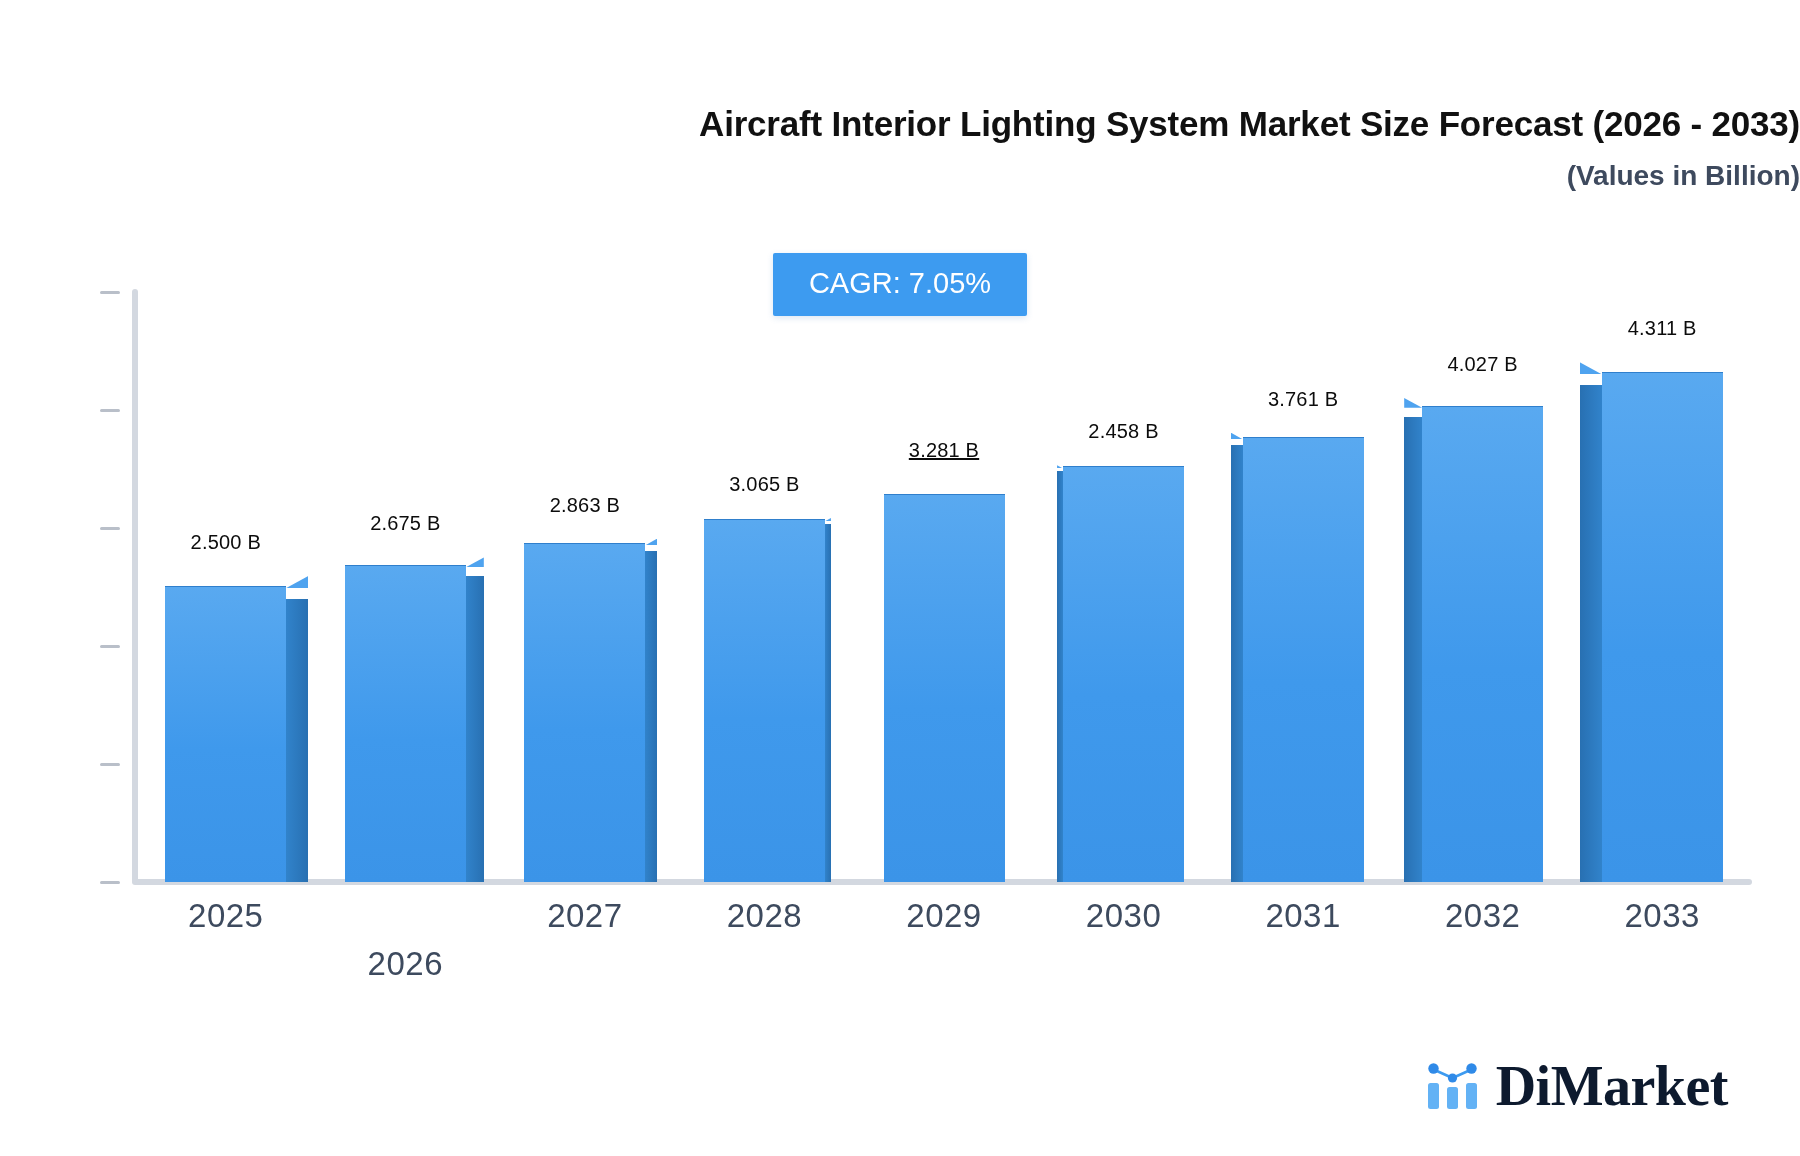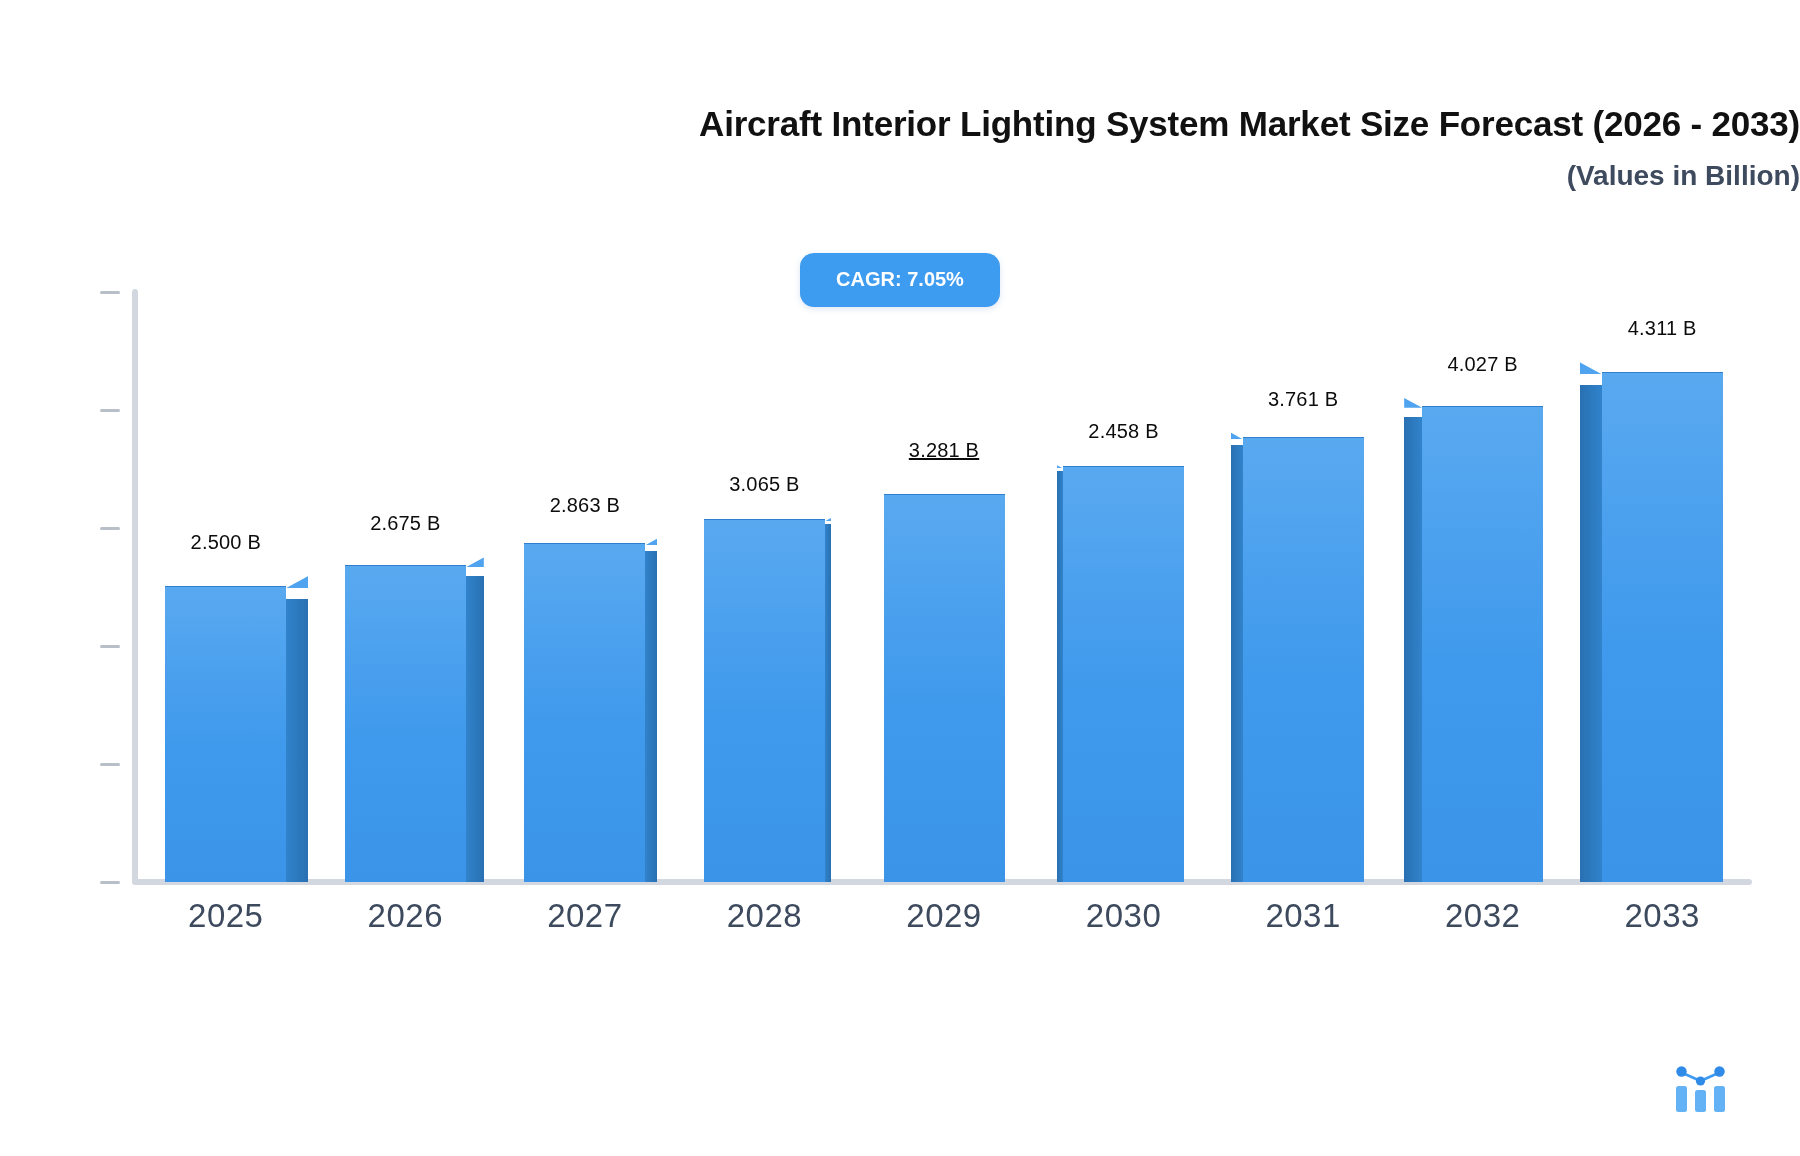--- a/index.html
+++ b/index.html
@@ -47,23 +47,23 @@
     top: 253px;
     left: 0;
     width: 1800px;
     display: flex;
     justify-content: center;
     pointer-events: none;
   }
   .cagr-badge {
     background: #3d9bf0;
     color: #ffffff;
-    font-size: 20px;
-    font-weight: bold;
-    border-radius: 14px;
+    font-size: 29px;
+    font-weight: normal;
+    border-radius: 2px;
     padding: 16px 36px 18px 36px;
     line-height: 1;
     box-shadow: 0 2px 6px rgba(60,120,190,0.18);
     pointer-events: auto;
   }
 
   
   .plot {
     position: absolute;
     left: 0;
@@ -266,34 +266,35 @@
       <div class="bar-value" style="left: 1372.67px; width: 220px; top: 352.914px;">4.027 B</div>
       <div class="bar-group" style="left: 1601.72px; bottom: 274px; width: 121px; height: 508.698px;">
         <div class="bar-face" style="width: 121px; height: 508.698px;"></div>
         <div class="bar-side left" style="width: 22px; height: 496.598px; left: -22px;"></div>
         <div class="bar-top" style="height: 12.1px; width: 22px; bottom: 507.698px; left: -22px; clip-path: polygon(0px 0px, 100% 100%, 0px 100%); background: rgb(79, 163, 239);"></div>
       </div>
       <div class="bar-value" style="left: 1552.22px; width: 220px; top: 317.202px;">4.311 B</div>
     </div>
   <div id="x-axis">
       <div class="x-label" style="left: 135.778px; width: 180px;">2025</div>
-      <div class="x-label" style="left: 315.333px; width: 180px;">2026</div>
+      <div class="x-label" style="left: 315.333px; width: 180px; margin-top: 48px;">2026</div>
       <div class="x-label" style="left: 494.889px; width: 180px;">2027</div>
       <div class="x-label" style="left: 674.444px; width: 180px;">2028</div>
       <div class="x-label" style="left: 854px; width: 180px;">2029</div>
       <div class="x-label" style="left: 1033.56px; width: 180px;">2030</div>
       <div class="x-label" style="left: 1213.11px; width: 180px;">2031</div>
       <div class="x-label" style="left: 1392.67px; width: 180px;">2032</div>
       <div class="x-label" style="left: 1572.22px; width: 180px;">2033</div>
     </div>
 </div>
 
 <div class="logo">
   <svg class="logo-mark" viewBox="0 0 54 50">
     <rect x="2" y="22" width="11" height="26" rx="2.5" fill="#63b2f5"></rect>
     <rect x="21" y="26" width="11" height="22" rx="2.5" fill="#63b2f5"></rect>
     <rect x="40" y="22" width="11" height="26" rx="2.5" fill="#63b2f5"></rect>
     <path d="M7.5 8.5 L26.5 17 L45.5 8.5" stroke="#3d9bf0" stroke-width="2.6" fill="none" stroke-linecap="round" stroke-linejoin="round"></path>
     <circle cx="7.5" cy="7.5" r="5.2" fill="#2f8ae8"></circle>
     <circle cx="26.5" cy="17" r="4.6" fill="#2f8ae8"></circle>
     <circle cx="45.5" cy="7.5" r="5.2" fill="#2f8ae8"></circle>
   </svg>
+  <span class="logo-text">DiMarket</span>
 </div>
 
 </body></html>

